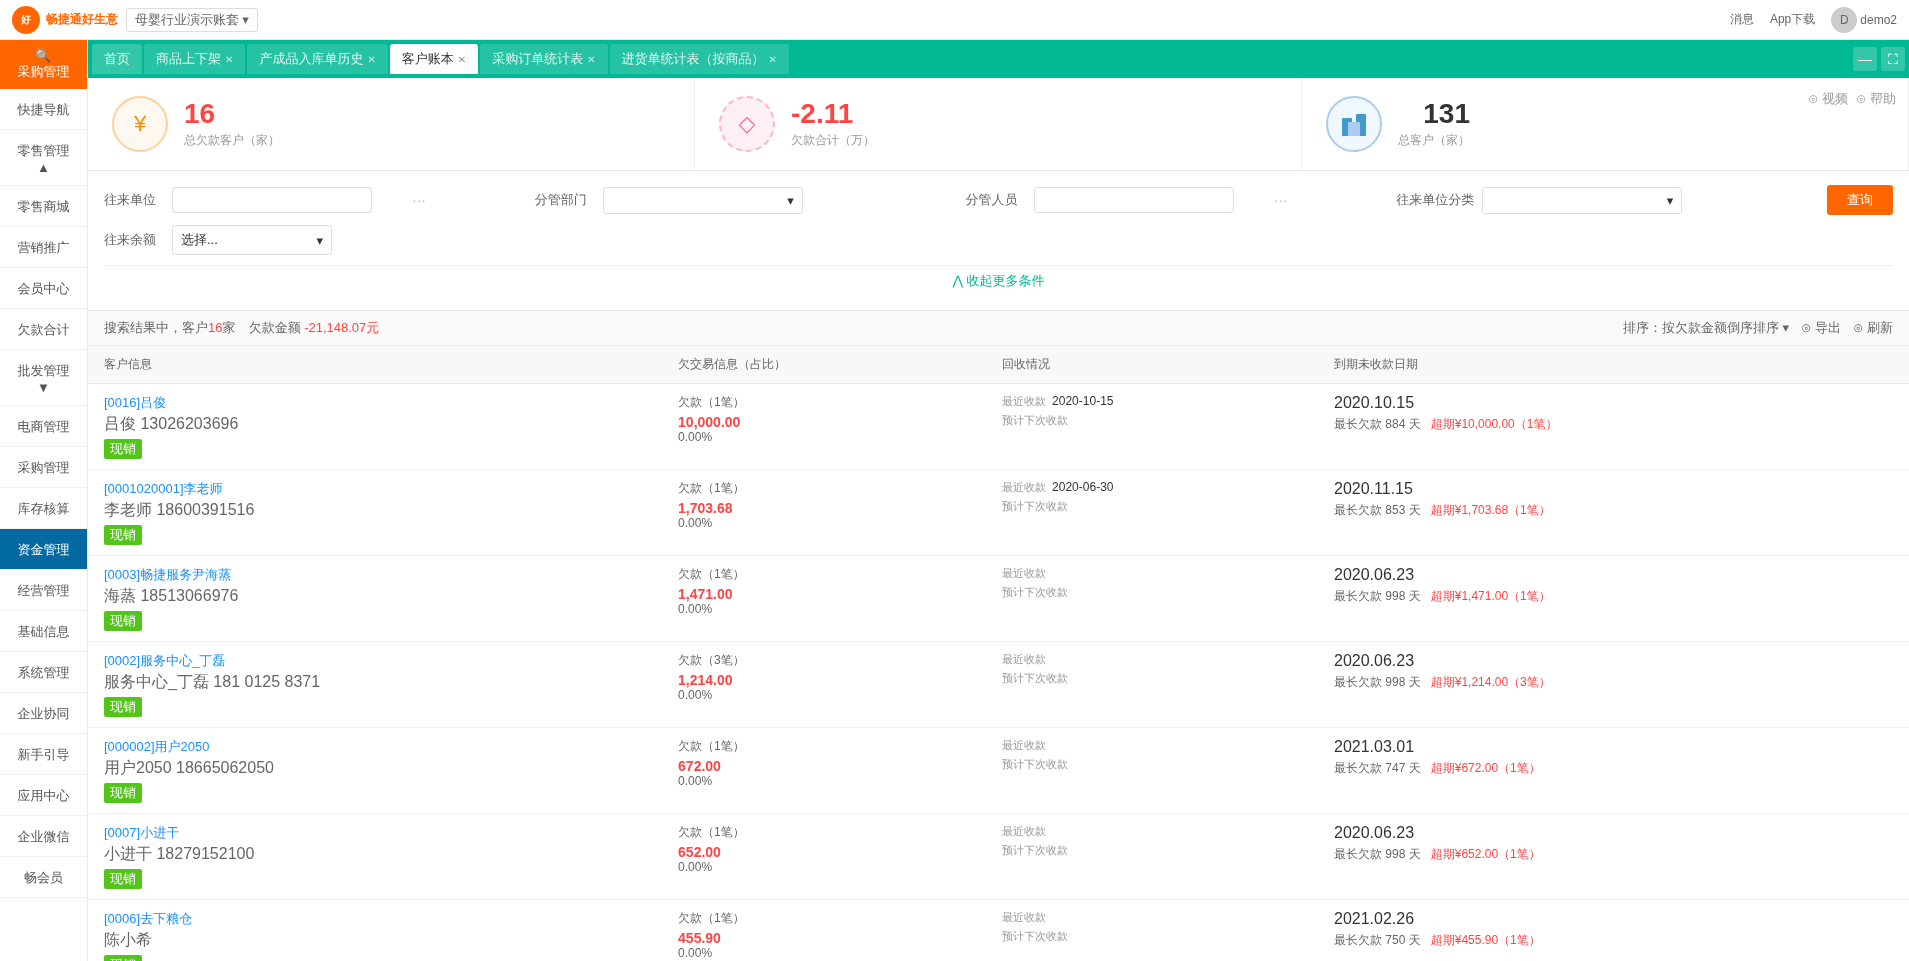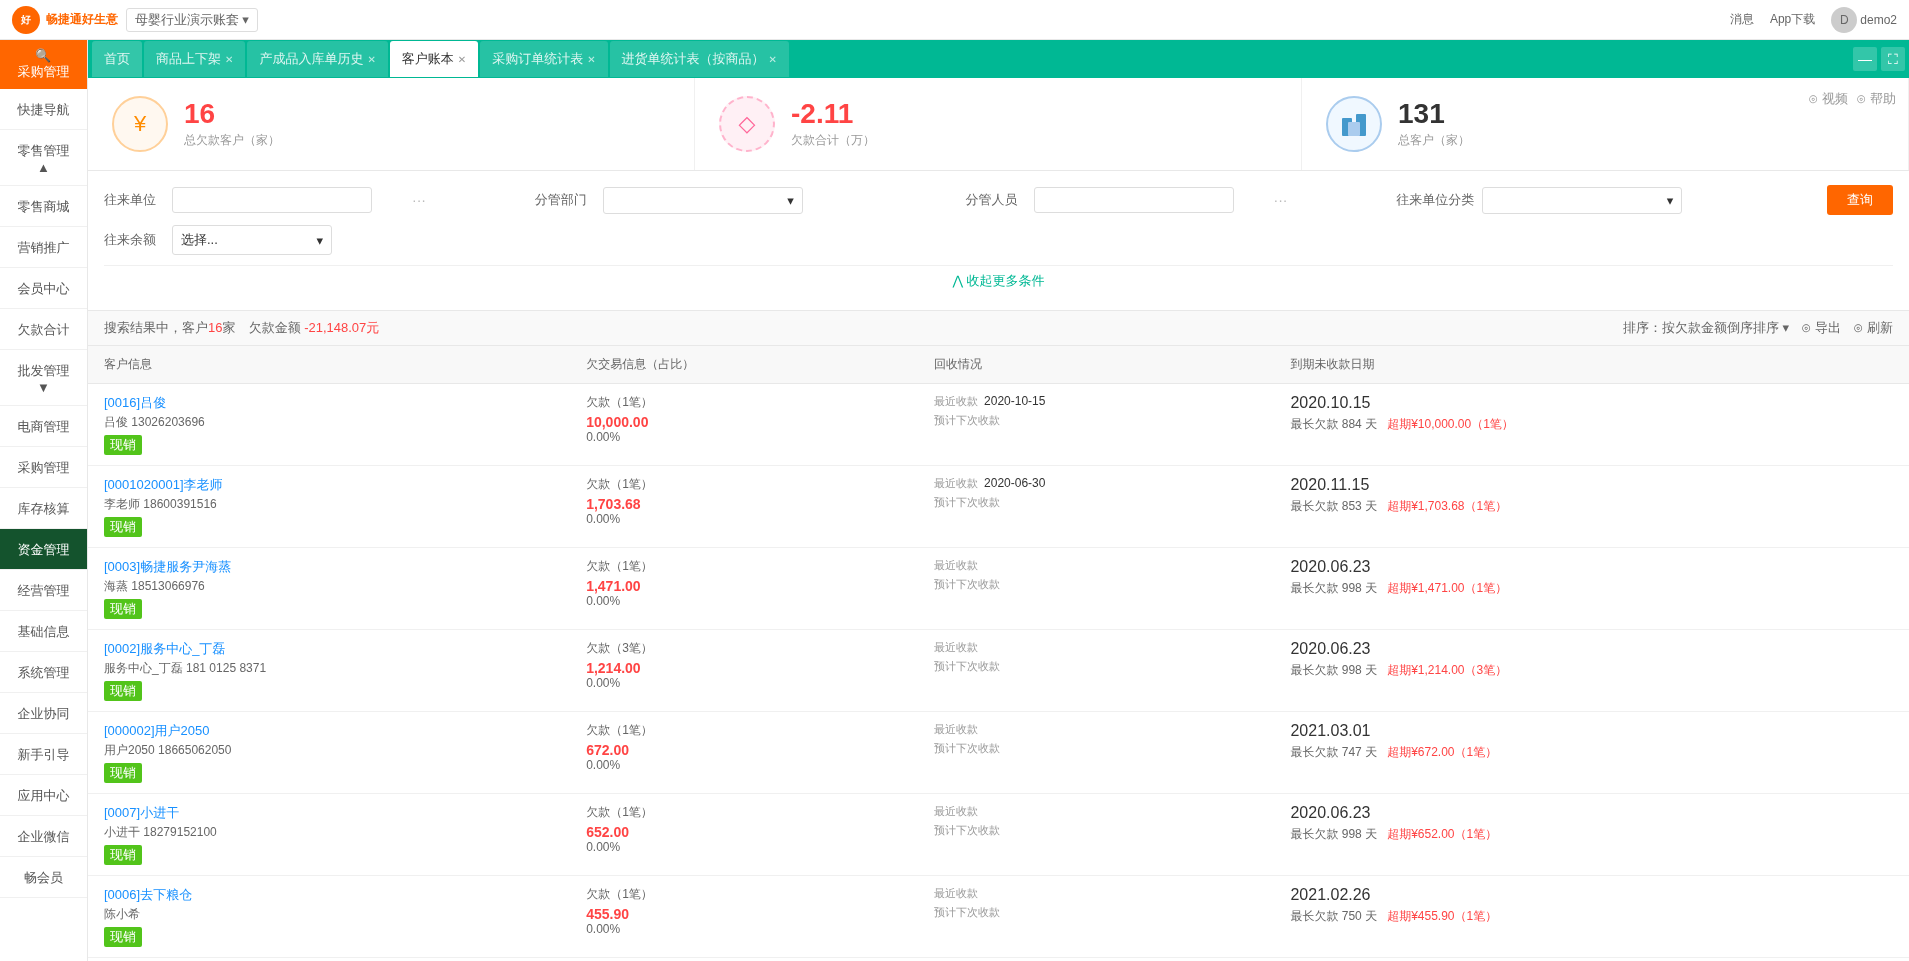--- a/index.html
+++ b/index.html
@@ -17,49 +17,49 @@
     .top-bar-right span { font-size: 12px; color: #666; cursor: pointer; display: flex; align-items: center; gap: 3px; }
     .avatar { width: 26px; height: 26px; background: #ccc; border-radius: 50%; display: inline-flex; align-items: center; justify-content: center; color: #fff; font-size: 10px; }
 
     
     .main-layout { display: flex; flex: 1; overflow: hidden; }
 
     
     .sidebar { width: 88px; background: #fff; border-right: 1px solid #e8e8e8; display: flex; flex-direction: column; overflow-y: auto; }
     .sidebar-search { padding: 8px; background: #ff6600; color: white; text-align: center; font-size: 12px; cursor: pointer; }
     .sidebar-item { padding: 10px 16px; text-align: center; cursor: pointer; font-size: 12px; color: #555; border-bottom: 1px solid #f0f0f0; }
-    .sidebar-item.active { background: #14532d; color: white; }
+    .sidebar-item.active { background: #0369a1; color: white; }
     .sidebar-item .label { margin-top: 2px; }
 
     
     .content-area { flex: 1; display: flex; flex-direction: column; overflow: hidden; }
 
     
     .tabs-bar { background: #00b894; display: flex; align-items: center; height: 38px; padding: 0 4px; }
-    .tab { display: flex; align-items: center; padding: 0 12px; height: 36px; margin-right: 2px; border-radius: 3px 3px 0 0; font-size: 12px; color: rgba(255,255,255,0.85); cursor: pointer; background: rgba(255,255,255,0.15); gap: 4px; }
+    .tab { display: flex; align-items: center; padding: 0 12px; height: 30px; margin-right: 2px; border-radius: 3px 3px 0 0; font-size: 12px; color: rgba(255,255,255,0.85); cursor: pointer; background: rgba(255,255,255,0.15); gap: 4px; }
     .tab.active { background: #fff; color: #333; }
     .tab .close-icon { color: rgba(255,255,255,0.7); font-size: 10px; }
     .tab.active .close-icon { color: #999; }
     .tab.home { background: rgba(255,255,255,0.2); }
     .tabs-actions { margin-left: auto; display: flex; gap: 4px; }
     .tabs-actions button { background: rgba(255,255,255,0.2); border: none; color: white; cursor: pointer; width: 24px; height: 24px; border-radius: 2px; font-size: 14px; }
 
     
     .page-content { flex: 1; overflow-y: auto; background: #f5f5f5; padding: 0; }
 
     
     .stats-row { background: #fff; display: flex; align-items: stretch; border-bottom: 1px solid #e8e8e8; margin-bottom: 0; }
     .stat-card { flex: 1; padding: 18px 24px; display: flex; align-items: center; gap: 16px; border-right: 1px solid #f0f0f0; position: relative; }
     .stat-icon { width: 56px; height: 56px; border-radius: 50%; display: flex; align-items: center; justify-content: center; font-size: 22px; }
     .stat-icon.orange { background: #fff8f0; color: #ff8c00; border: 2px solid #ffd099; }
     .stat-icon.pink { background: #fff0f5; color: #ff6699; border: 2px dashed #ffb3cc; }
     .stat-icon.blue { background: #f0f8ff; color: #4499cc; border: 2px solid #aaccee; }
     .stat-value { font-size: 28px; font-weight: bold; color: #ff4444; line-height: 1; }
     .stat-value.negative { color: #ff4444; }
-    .stat-value.dark { color: #333; }
+    .stat-value.dark { color: #333; text-align: right; }
     .stat-label { font-size: 12px; color: #999; margin-top: 4px; }
     .stat-actions { position: absolute; top: 12px; right: 12px; display: flex; gap: 8px; font-size: 12px; color: #999; }
     .stat-actions span { cursor: pointer; }
 
     
     .filter-area { background: #fff; padding: 14px 16px; border-bottom: 1px solid #e8e8e8; }
     .filter-row { display: flex; align-items: center; gap: 16px; margin-bottom: 10px; }
     .filter-row:last-child { margin-bottom: 0; }
     .filter-item { display: flex; align-items: center; gap: 8px; flex: 1; }
     .filter-label { color: #666; font-size: 13px; white-space: nowrap; min-width: 60px; }
@@ -74,21 +74,21 @@
     .results-info span.highlight { color: #ff4444; }
     .results-actions { display: flex; align-items: center; gap: 12px; font-size: 12px; color: #666; }
     .results-actions span { cursor: pointer; display: flex; align-items: center; gap: 3px; }
 
     
     .data-table { width: 100%; border-collapse: collapse; background: #fff; }
     .data-table thead tr { background: #f8f8f8; }
     .data-table th { padding: 10px 16px; font-size: 12px; color: #666; font-weight: normal; text-align: left; border-bottom: 1px solid #e8e8e8; }
     .data-table td { padding: 10px 16px; border-bottom: 1px solid #f0f0f0; vertical-align: top; font-size: 12px; }
     .customer-name { color: #1890ff; cursor: pointer; font-size: 13px; }
-    .customer-phone { color: #666; font-size: 12px; margin-top: 2px; }
+    .customer-phone { color: #666; font-size: 16px; margin-top: 2px; }
     .badge { display: inline-block; padding: 1px 6px; border-radius: 2px; font-size: 13px; margin-top: 4px; }
     .badge.xian { background: #52c41a; color: white; }
     .debt-amount { color: #ff4444; font-size: 14px; font-weight: bold; }
     .debt-info { color: #666; font-size: 12px; margin-bottom: 3px; }
     .percent { color: #666; font-size: 12px; }
     .recent-label { color: #999; font-size: 11px; }
     .recent-date { color: #333; font-size: 12px; }
     .next-label { color: #999; font-size: 11px; margin-top: 4px; }
     .overdue-text { color: #ff4444; font-size: 12px; cursor: pointer; }
     .days-text { color: #666; font-size: 12px; }

